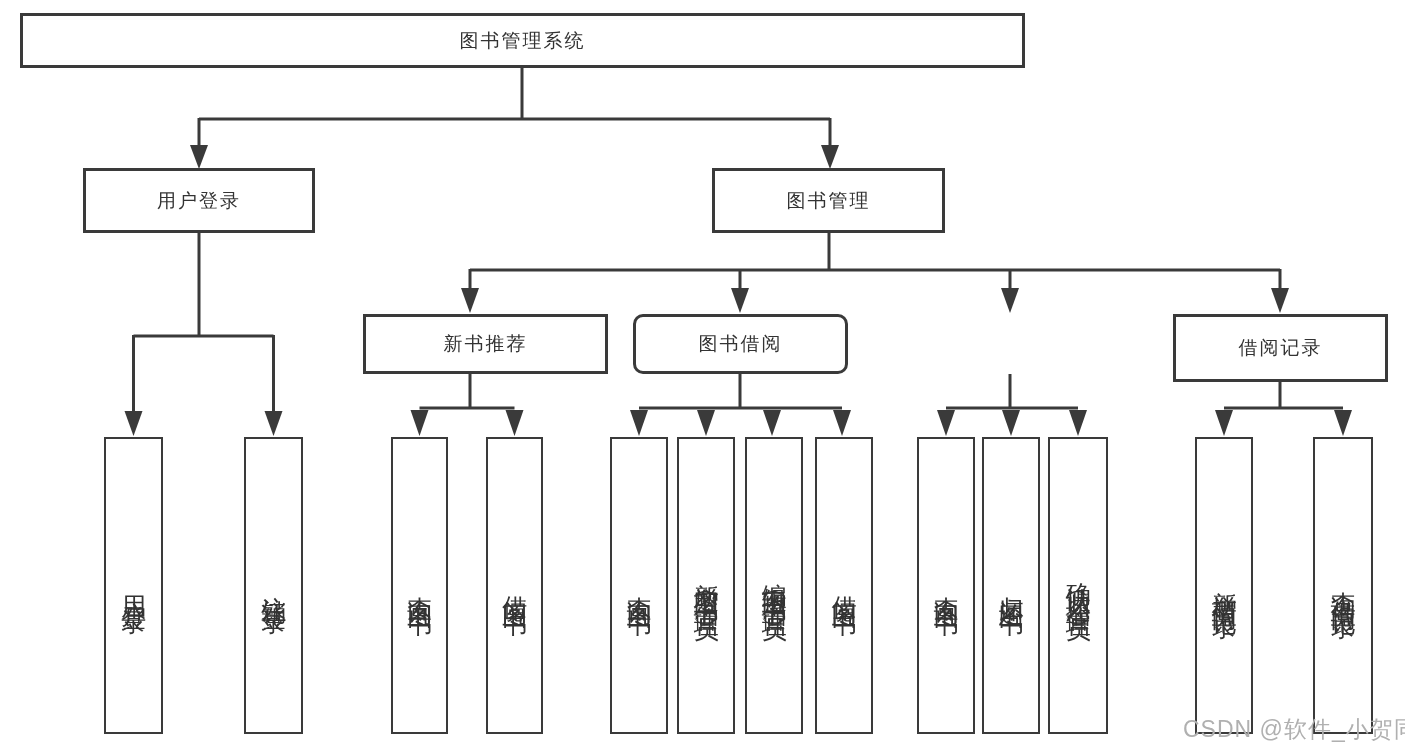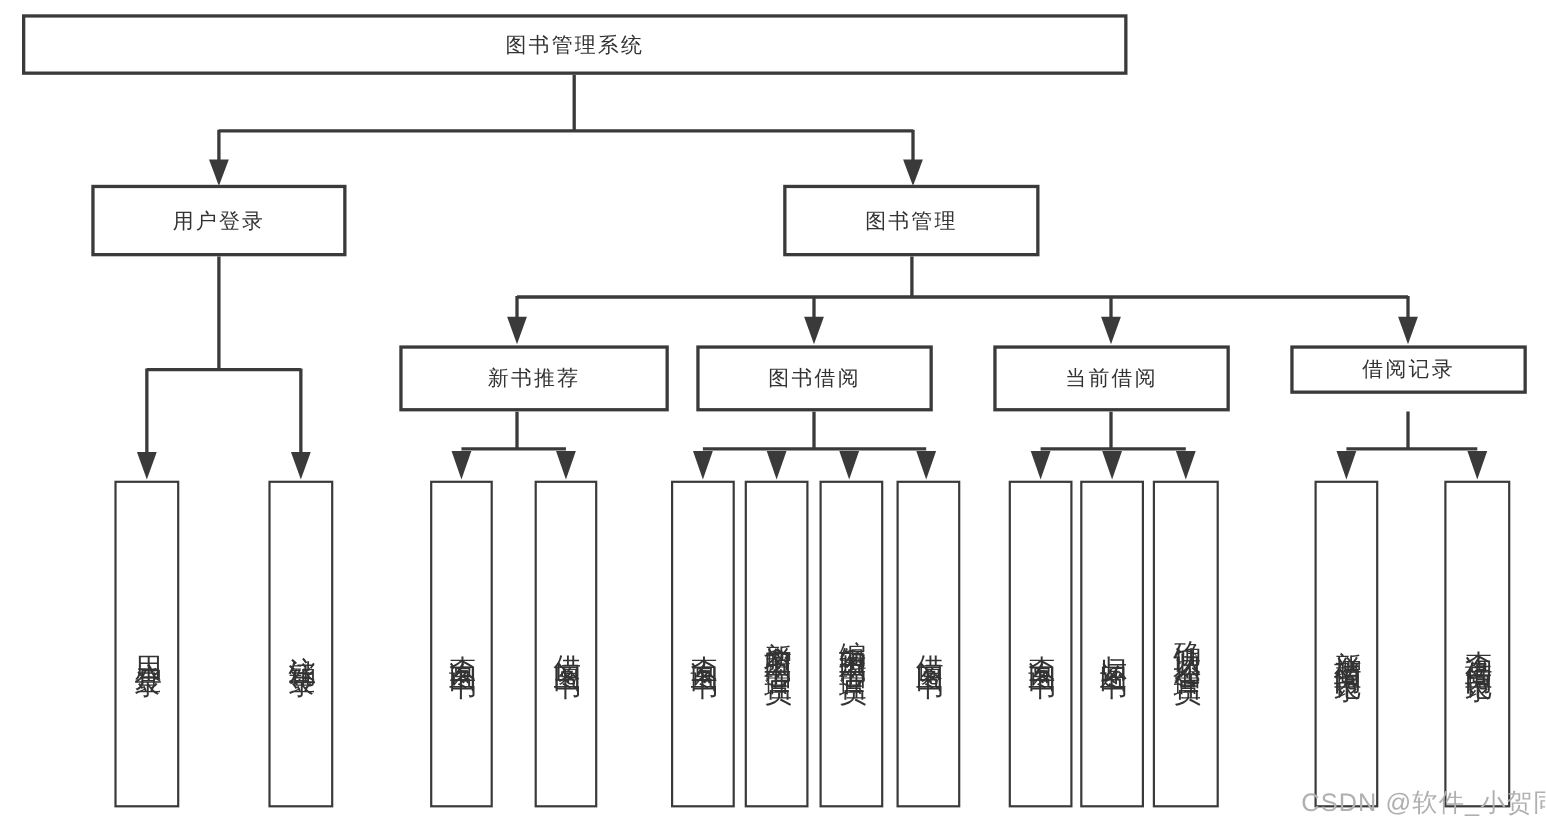--- a/index.html
+++ b/index.html
@@ -32,23 +32,23 @@
     font-size: 25px;
     letter-spacing: 5px;
     white-space: normal;
     line-height: 1.1;
   }
   
   .b-root { left: 20px;   top: 13px;  width: 1005px; height: 55px; }
   .b-l2a  { left: 83px;   top: 168px; width: 232px;  height: 65px; }
   .b-l2b  { left: 712px;  top: 168px; width: 233px;  height: 65px; }
   .b-l3a  { left: 363px;  top: 314px; width: 245px;  height: 60px; }
-  .b-l3b  { left: 633px;  top: 314px; width: 215px;  height: 60px; }
+  .b-l3b  { left: 633px;  top: 314px; width: 215px;  height: 60px; border-radius: 10px; }
   .b-l3c  { left: 903px;  top: 314px; width: 215px;  height: 60px; }
-  .b-l3d  { left: 1173px; top: 314px; width: 215px;  height: 44px; }
+  .b-l3d  { left: 1173px; top: 314px; width: 215px;  height: 68px; }
   .f1a { left: 104px;  top: 437px; width: 59px; height: 297px; }
   .f1b { left: 244px;  top: 437px; width: 59px; height: 297px; }
   .f2a { left: 391px;  top: 437px; width: 57px; height: 297px; }
   .f2b { left: 486px;  top: 437px; width: 57px; height: 297px; }
   .f3a { left: 610px;  top: 437px; width: 58px; height: 297px; }
   .f3b { left: 677px;  top: 437px; width: 58px; height: 297px; }
   .f3c { left: 745px;  top: 437px; width: 58px; height: 297px; }
   .f3d { left: 815px;  top: 437px; width: 58px; height: 297px; }
   .f4a { left: 917px;  top: 437px; width: 58px; height: 297px; }
   .f4b { left: 982px;  top: 437px; width: 58px; height: 297px; }
@@ -114,21 +114,20 @@
     </g>
   </svg>
 
   <div class="box hbox b-root">图书管理系统</div>
 
   <div class="box hbox b-l2a">用户登录</div>
   <div class="box hbox b-l2b">图书管理</div>
 
   <div class="box hbox b-l3a">新书推荐</div>
   <div class="box hbox b-l3b">图书借阅</div>
-  <div class="box hbox b-l3c">当前借阅</div>
   <div class="box hbox b-l3d">借阅记录</div>
 
   <div class="box vbox f1a">用户登录</div>
   <div class="box vbox f1b">注销登录</div>
 
   <div class="box vbox f2a">查询图书</div>
   <div class="box vbox f2b">借阅图书</div>
 
   <div class="box vbox f3a">查询图书</div>
   <div class="box vbox f3b">新增图书（管理员）</div>

